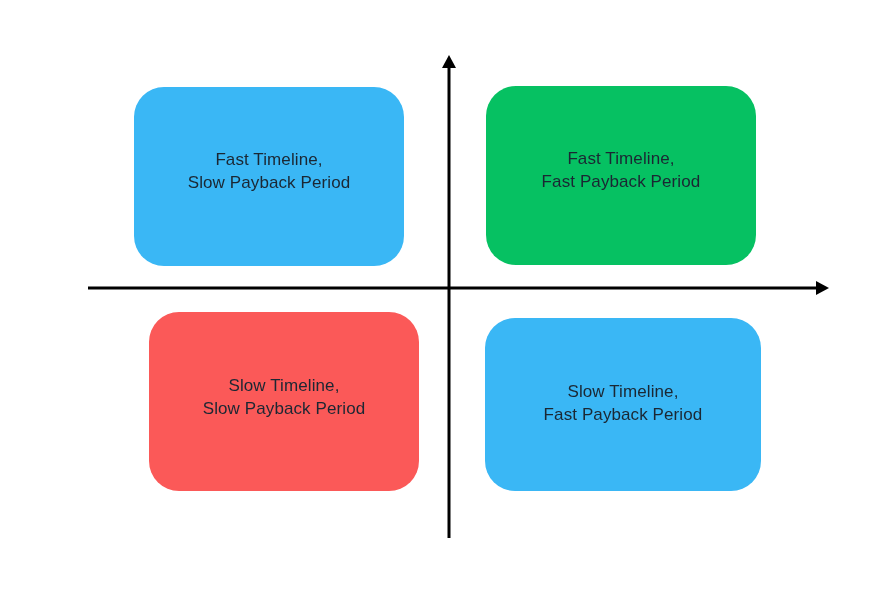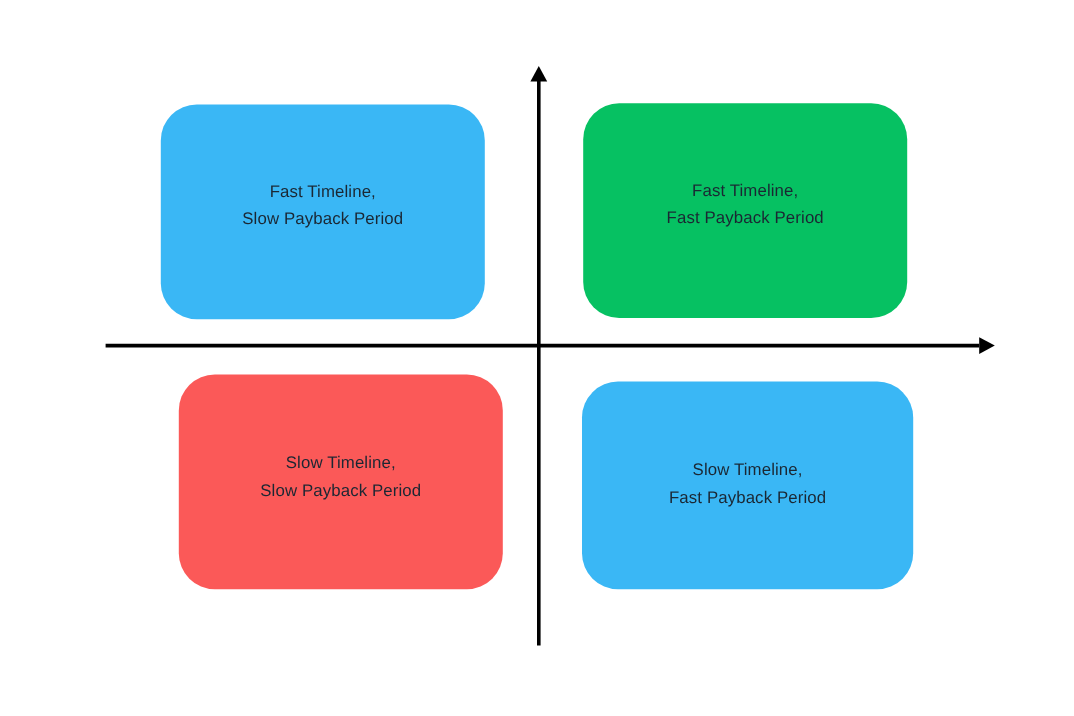--- a/index.html
+++ b/index.html
@@ -30,21 +30,21 @@
     position: absolute;
     border-radius: 30px;
     display: flex;
     align-items: center;
     justify-content: center;
     box-sizing: border-box;
     z-index: 2;
   }
   .quadrant-label {
     text-align: center;
-    font-size: 14px;
+    font-size: 17px;
     line-height: 23px;
     color: #1b2733;
     letter-spacing: 0.1px;
     white-space: pre-line;
     font-weight: 400;
   }
   
   #q-top-left    { left: 134px; top: 87px;  width: 270px; height: 179px; }
   #q-top-right   { left: 486px; top: 86px;  width: 270px; height: 179px; }
   #q-bottom-left { left: 149px; top: 312px; width: 270px; height: 179px; }

